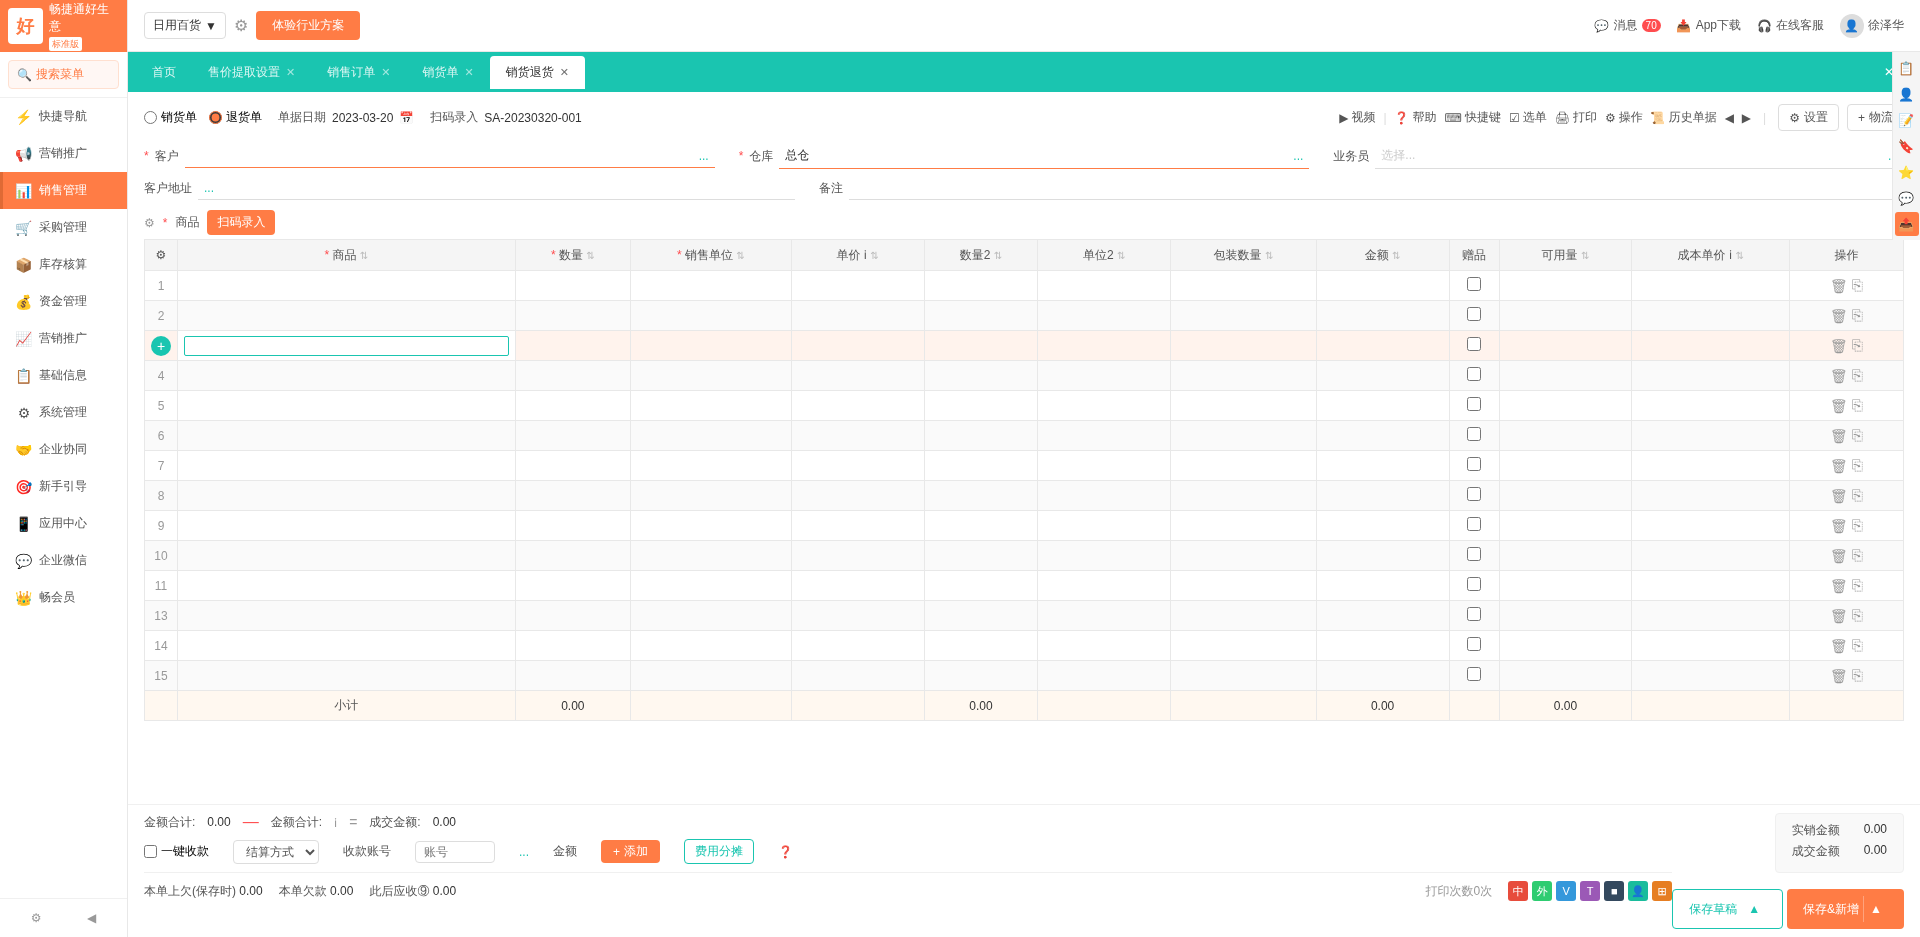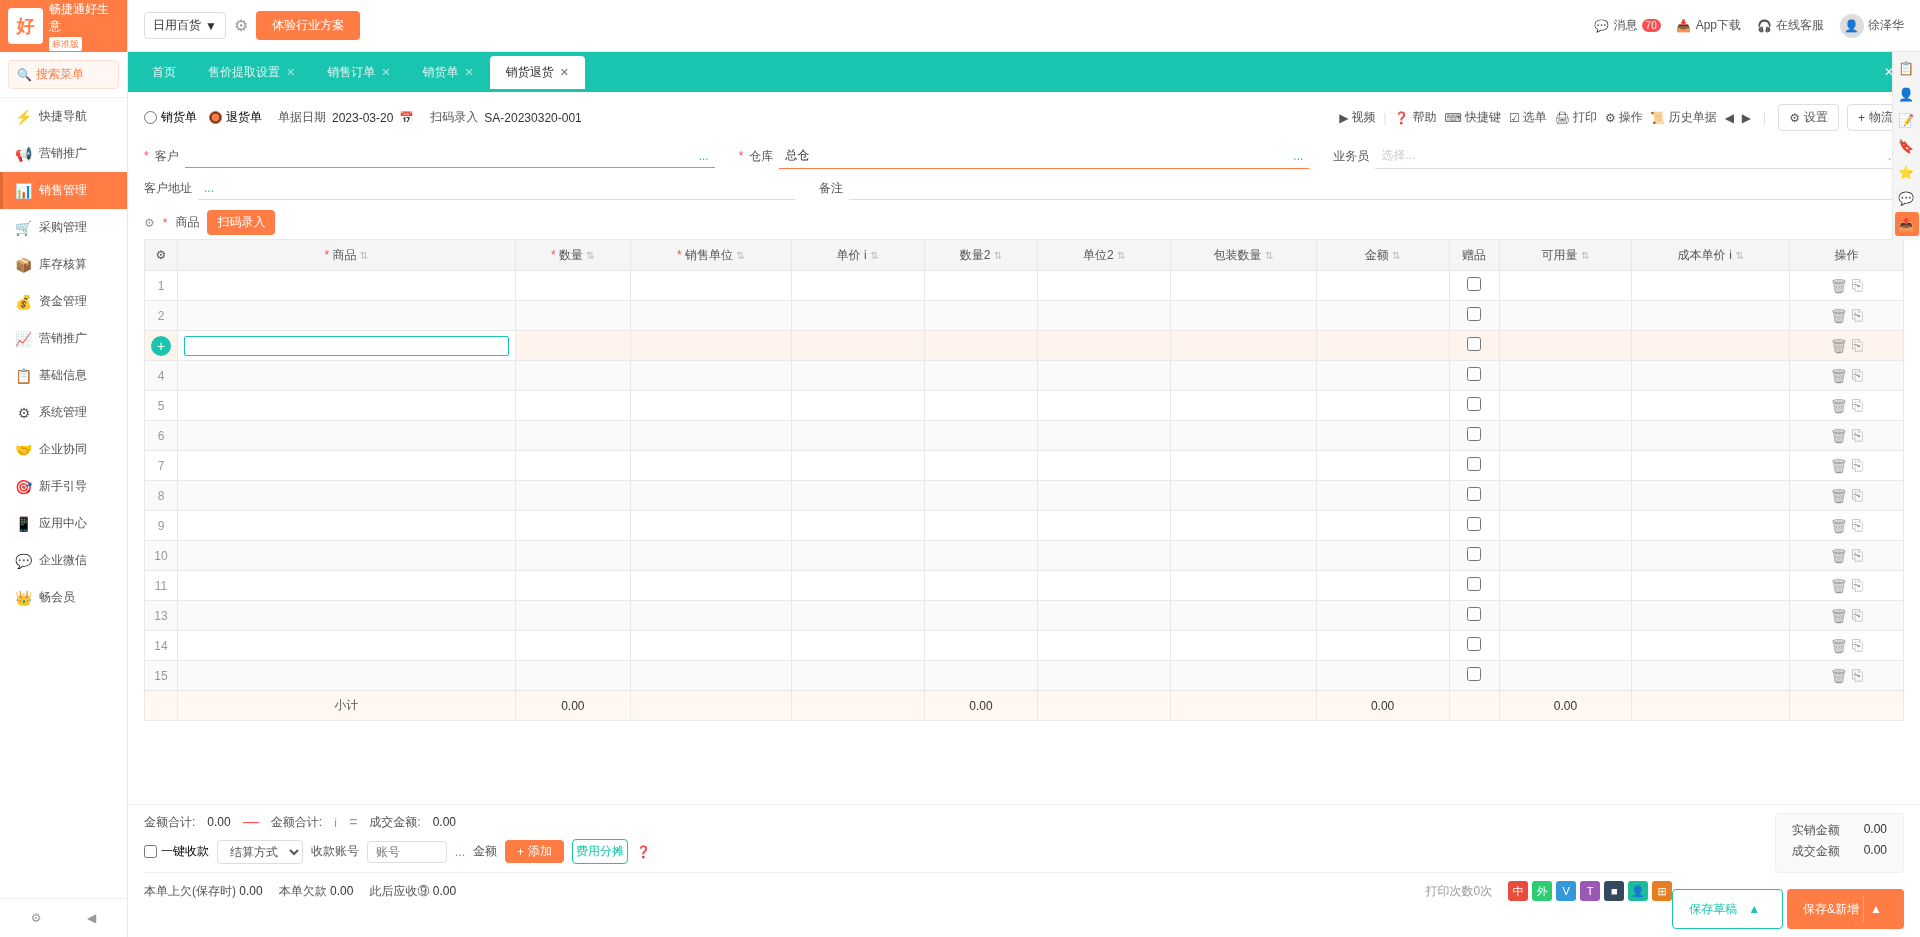--- a/index.html
+++ b/index.html
@@ -80,27 +80,27 @@
     .action-icon { color: #999; cursor: pointer; font-size: 14px; }
     .subtotal-row td { background: #fff8f0 !important; font-weight: 500; color: #333; }
 
     
     .form-footer { background: #fff; border-top: 1px solid #f0f0f0; padding: 8px 16px; flex-shrink: 0; }
     .footer-calc { display: flex; align-items: center; gap: 12px; margin-bottom: 8px; }
     .footer-calc-label { color: #555; }
     .footer-calc-value { color: #333; font-weight: 500; }
     .footer-calc-minus { color: #ff4d4f; font-size: 16px; }
     .footer-calc-equals { color: #999; font-size: 14px; }
-    .footer-payment { display: flex; align-items: center; gap: 8px; margin-bottom: 8px; }
+    .footer-payment { display: flex; align-items: center; gap: 24px; margin-bottom: 8px; }
     .payment-checkbox { display: flex; align-items: center; gap: 4px; cursor: pointer; }
     .payment-select { border: 1px solid #ddd; border-radius: 4px; padding: 3px 8px; color: #555; background: #fff; }
     .payment-input { border: 1px solid #ddd; border-radius: 4px; padding: 3px 8px; color: #555; width: 80px; }
     .payment-dots { color: #1ac5b0; cursor: pointer; }
     .footer-btn-add { background: #ff7c45; color: #fff; border: none; border-radius: 4px; padding: 3px 12px; cursor: pointer; display: flex; align-items: center; gap: 4px; }
-    .footer-btn-split { background: #fff; border: 1px solid #1ac5b0; color: #1ac5b0; border-radius: 4px; padding: 3px 3px; cursor: pointer; text-align: right; }
+    .footer-btn-split { background: #fff; border: 1px solid #1ac5b0; color: #1ac5b0; border-radius: 4px; padding: 3px 10px; cursor: pointer; text-align: right; }
     .footer-total-row { display: flex; justify-content: space-between; gap: 24px; color: #555; margin-bottom: 4px; }
     .footer-total-value { color: #333; font-weight: 500; }
     .footer-bottom { display: flex; align-items: center; gap: 16px; border-top: 1px solid #f0f0f0; padding-top: 8px; }
     .footer-stat { color: #555; }
     .footer-stat-value { color: #333; }
     .footer-print-info { margin-left: auto; color: #999; }
     .btn-save-draft { background: #fff; border: 1px solid #1ac5b0; color: #1ac5b0; border-radius: 4px; padding: 6px 16px; cursor: pointer; display: flex; align-items: center; gap: 4px; }
     .btn-save-new { background: #ff7c45; color: #fff; border: none; border-radius: 4px; padding: 6px 16px; cursor: pointer; display: flex; align-items: center; gap: 4px; }
     .btn-chevron { background: inherit; border: none; border-left: 1px solid rgba(255,255,255,0.3); color: inherit; cursor: pointer; padding: 6px 6px; }
 

